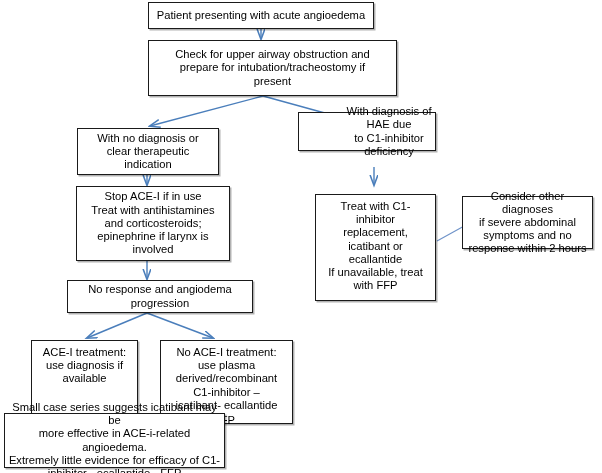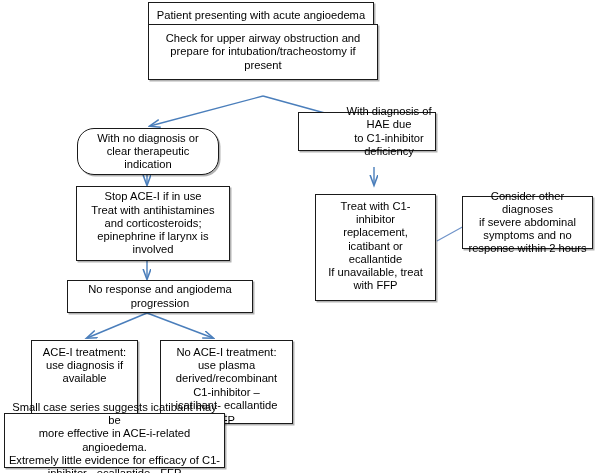--- a/index.html
+++ b/index.html
@@ -77,24 +77,24 @@
     <line x1="437" y1="241" x2="466" y2="225" stroke="#6f93c9" stroke-width="1.2"></line>
 
     <line x1="147" y1="261" x2="147" y2="279" stroke="#4a7ebb" stroke-width="1.4" marker-end="url(#ah)"></line>
 
     <line x1="147" y1="313" x2="87" y2="338" stroke="#4a7ebb" stroke-width="1.4" marker-end="url(#ah)"></line>
 
     <line x1="147" y1="313" x2="213" y2="338" stroke="#4a7ebb" stroke-width="1.4" marker-end="url(#ah)"></line>
   </svg>
 
   <div class="node" style="left: 148px; top: 2px; width: 226px; height: 27px;">Patient presenting with acute angioedema</div>
-  <div class="node" style="left: 148px; top: 24px; width: 230px; height: 56px;">Check for upper airway obstruction and
+  <div class="node" style="left: 148px; top: 40px; width: 249px; height: 56px;">Check for upper airway obstruction and
 prepare for intubation/tracheostomy if
 present</div>
-  <div class="node" style="left: 77px; top: 128px; width: 142px; height: 47px; border-radius: 17px;">With no diagnosis or
+  <div class="node" style="left: 77px; top: 128px; width: 142px; height: 47px;">With no diagnosis or
 clear therapeutic
 indication</div>
   <div class="node" style="left: 298px; top: 112px; width: 138px; height: 39px; padding-left: 47px;">With diagnosis of HAE due
 to C1-inhibitor deficiency</div>
   <div class="node" style="left: 76px; top: 186px; width: 154px; height: 75px;">Stop ACE-I if in use
 Treat with antihistamines
 and corticosteroids;
 epinephrine if larynx is
 involved</div>
   <div class="node top-align" style="left: 315px; top: 194px; width: 121px; height: 107px;">Treat with C1-

